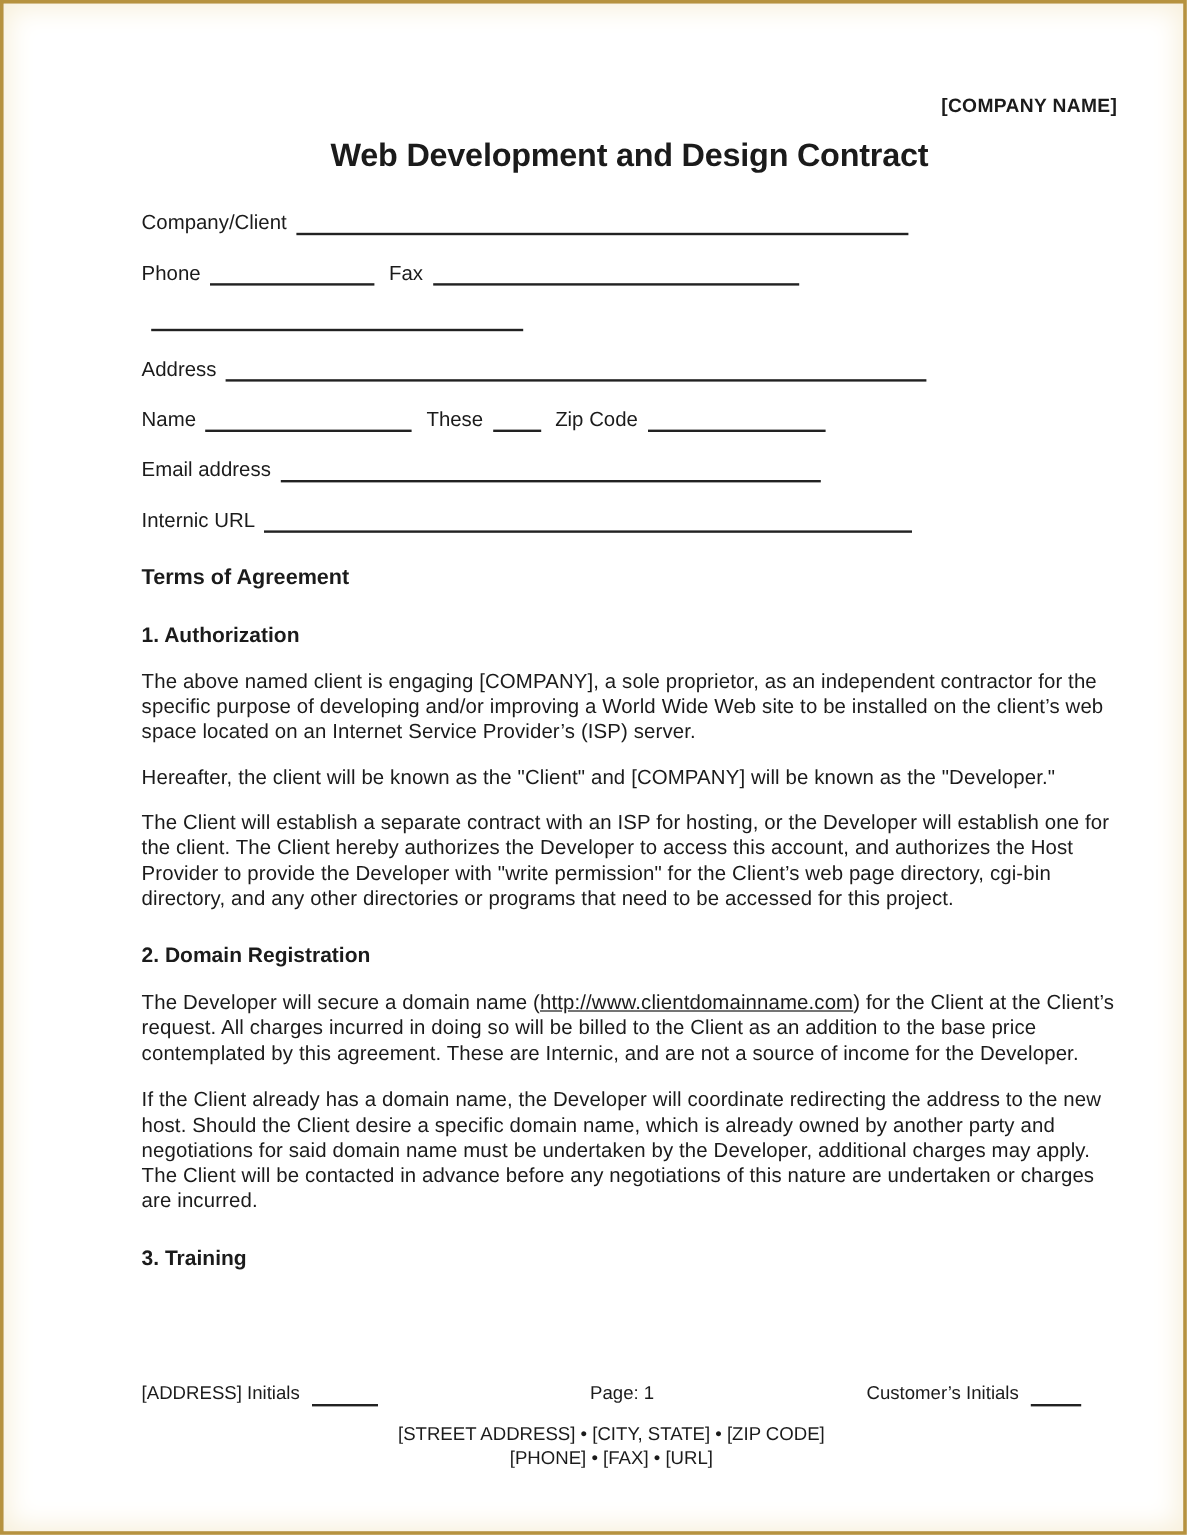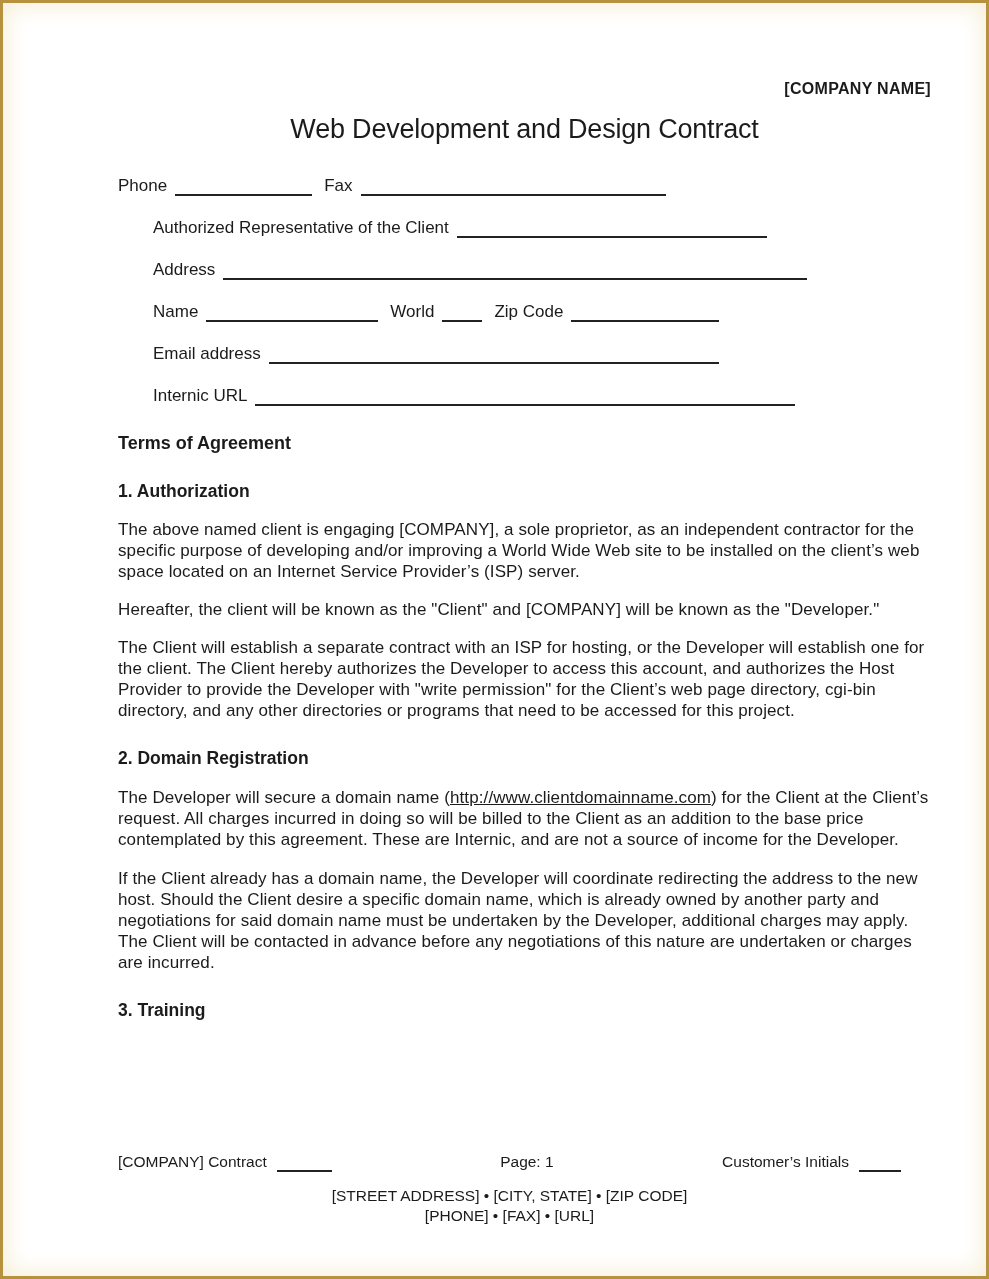--- a/index.html
+++ b/index.html
@@ -18,35 +18,35 @@
   }
   .company-name {
     text-align: right;
     font-weight: bold;
     font-size: 16px;
     line-height: 20px;
     letter-spacing: 0.3px;
   }
   .doc-title {
     text-align: center;
-    font-weight: normal;
+    font-weight: bold;
     font-size: 27px;
     line-height: 32px;
     margin-top: 14px;
     letter-spacing: -0.2px;
   }
   .form-block { margin-top: 30px; }
   .field-row {
     display: flex;
     align-items: flex-end;
     font-size: 17px;
     line-height: 21px;
     white-space: nowrap;
   }
-  .field-row + .field-row { margin-top: 21px; margin-left: 35px; }
+  .field-row + .field-row { margin-top: 21px; }
   .field-row .label { flex: 0 0 auto; }
   .blank {
     display: inline-block;
     border-bottom: 2px solid #222222;
     height: 17px;
     margin-left: 8px;
     flex: 0 0 auto;
   }
   .label.mid { margin-left: 12px; }
   .w-company { width: 510px; }
@@ -118,42 +118,45 @@
 <body>
 
 <div class="doc">
 
   <div class="company-name">[COMPANY NAME]</div>
 
   <h1 class="doc-title">Web Development and Design Contract</h1>
 
   <div class="form-block">
 
+    <div class="field-row">
+      <span class="label">Company/Client</span>
+      <span class="blank w-company"></span>
+    </div>
 
     <div class="field-row">
       <span class="label">Phone</span>
       <span class="blank w-phone"></span>
       <span class="label mid">Fax</span>
       <span class="blank w-fax"></span>
     </div>
 
     <div class="field-row">
-      <span class="label">Authorized Representative of the Client</span>
       <span class="blank w-rep"></span>
     </div>
 
     <div class="field-row">
       <span class="label">Address</span>
       <span class="blank w-address"></span>
     </div>
 
     <div class="field-row">
       <span class="label">Name</span>
       <span class="blank w-city"></span>
-      <span class="label mid">World</span>
+      <span class="label mid">These</span>
       <span class="blank w-state"></span>
       <span class="label mid">Zip Code</span>
       <span class="blank w-zip"></span>
     </div>
 
     <div class="field-row">
       <span class="label">Email address</span>
       <span class="blank w-email"></span>
     </div>
 
@@ -182,21 +185,21 @@
 
   <div>
     <div class="section-heading">3. Training</div>
   </div>
 
 </div>
 
 <div class="page-footer">
   <div class="initials-row">
     <span class="initials-cell">
-      <span>[COMPANY] Contract</span>
+      <span>[ADDRESS] Initials</span>
       <span class="initials-blank w-init-l"></span>
     </span>
     <span>Page: 1</span>
     <span class="initials-cell">
       <span>Customer’s Initials</span>
       <span class="initials-blank w-init-r"></span>
     </span>
   </div>
   <div class="footer-address">[STREET ADDRESS] • [CITY, STATE] • [ZIP CODE]</div>
   <div class="footer-address">[PHONE] • [FAX] • [URL]</div>

